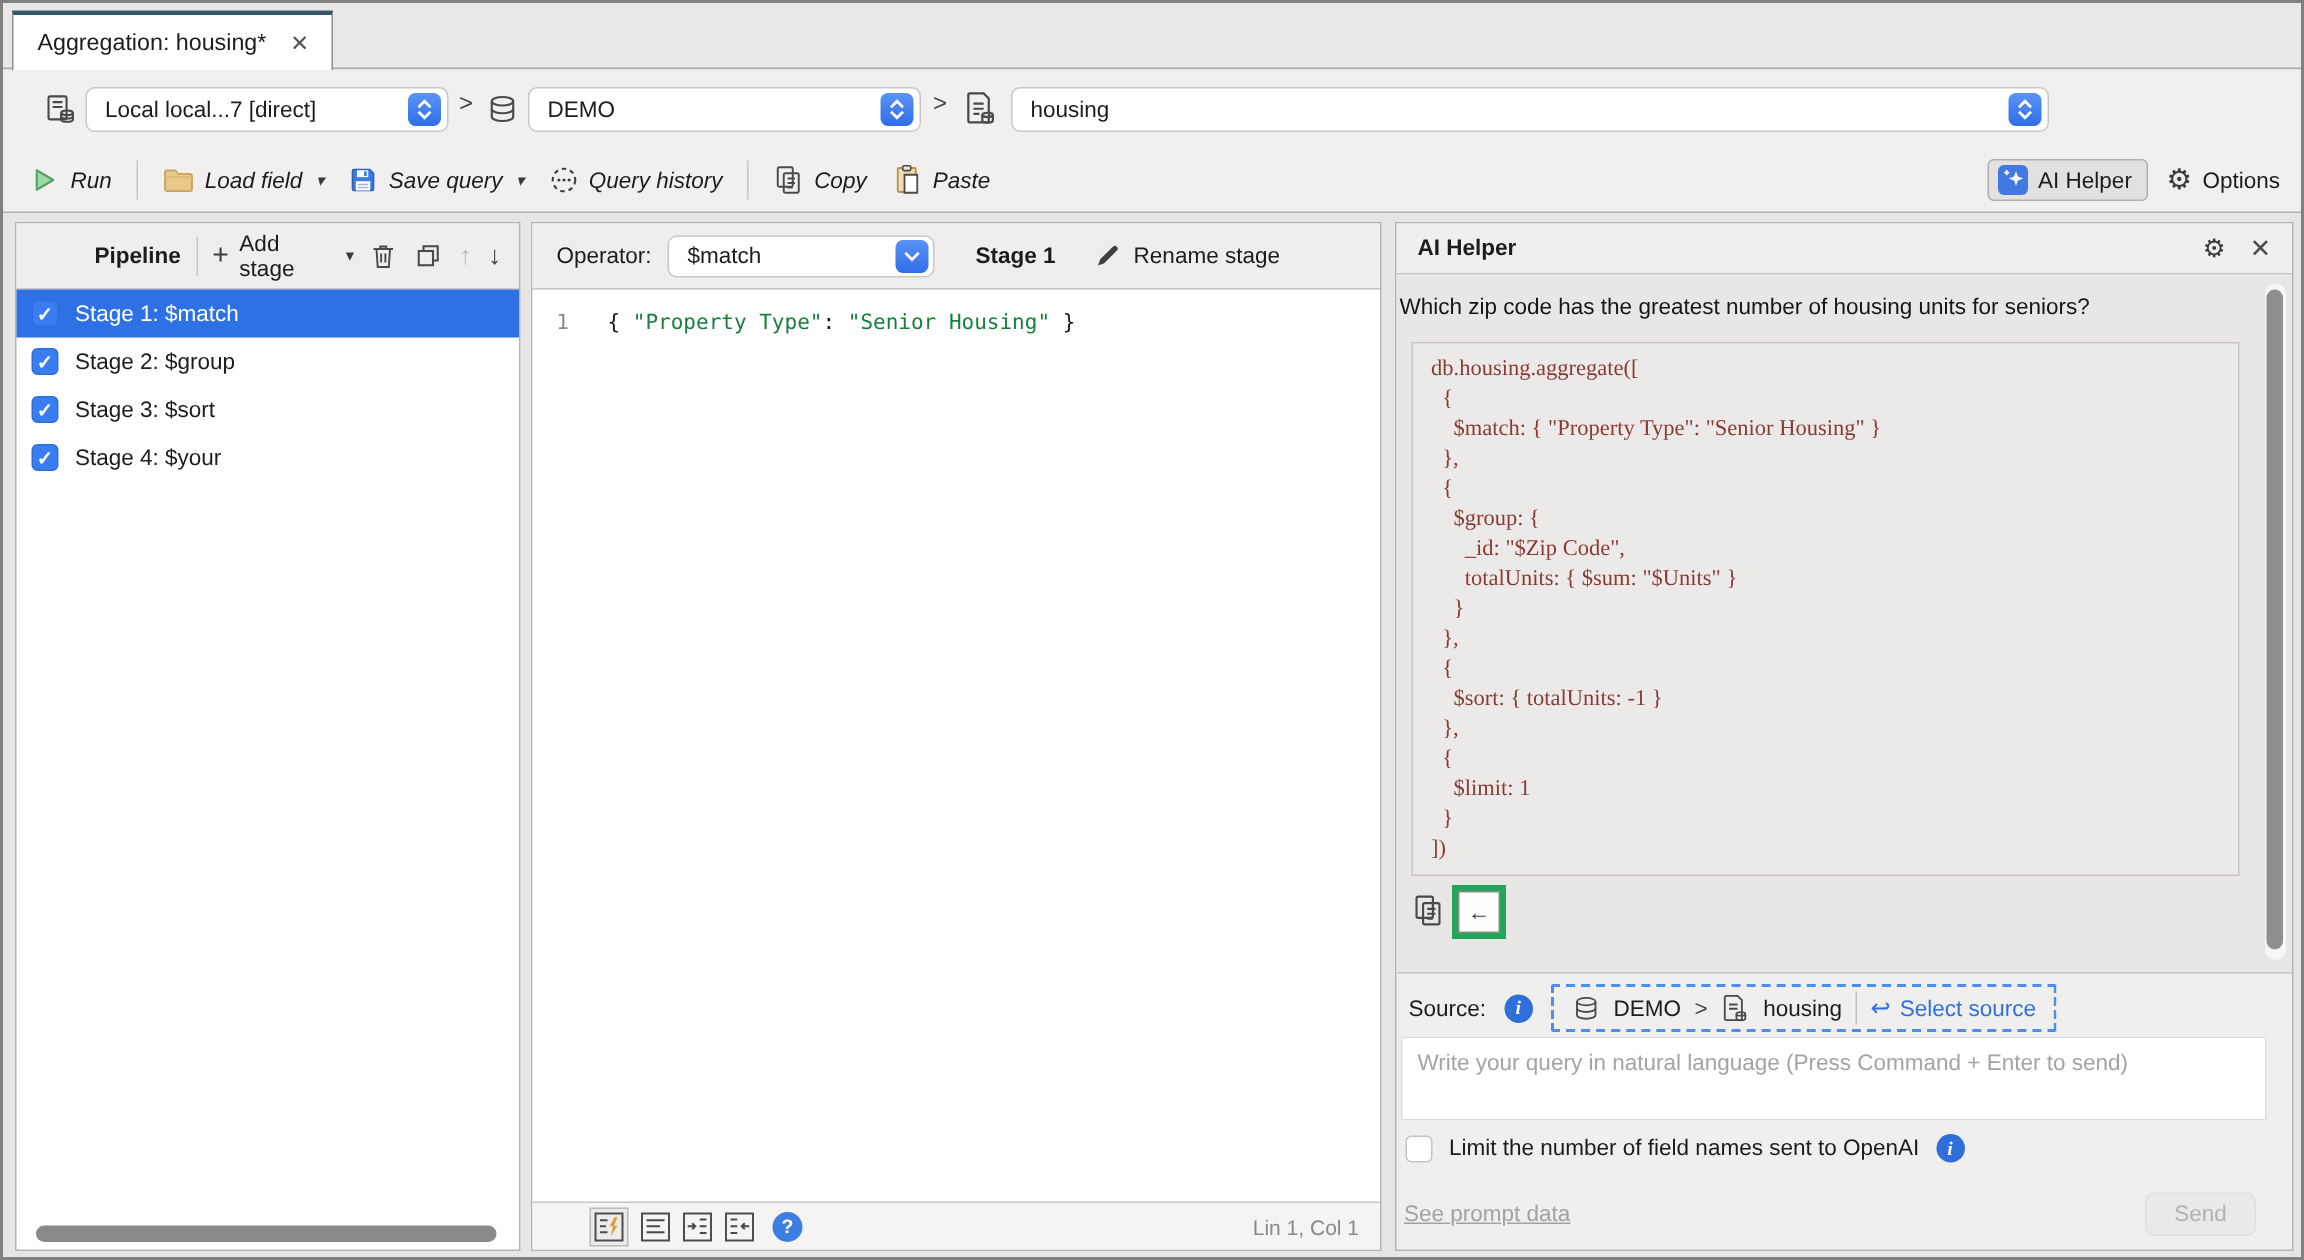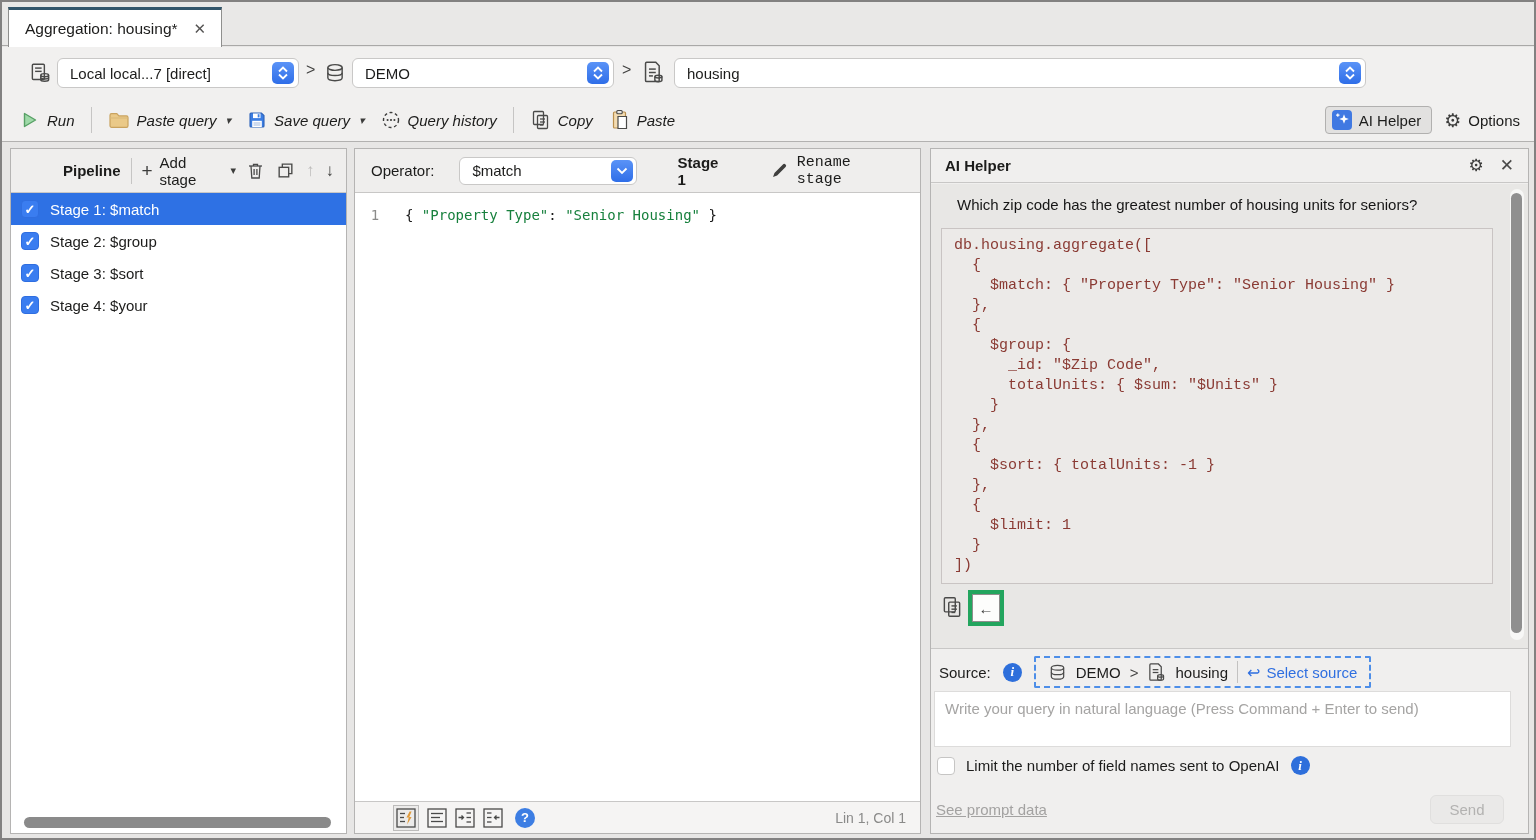--- a/index.html
+++ b/index.html
@@ -49,25 +49,25 @@
   .arrow-glyph { font-size:17px; color:#3c3c3b; }
   .arrow-glyph.disabled { color:#bcbbba; }
   .stage-row { height:32px; display:flex; align-items:center; gap:11px; padding:0 10px; font-size:15px; }
   .stage-row.selected { background:#2e71e4; color:#fff; }
   .cb { width:18px; height:18px; border-radius:4px; background:#3a7df0; border:1px solid #2f6ee0;
         color:#fff; font-size:13px; font-weight:bold; display:flex; align-items:center; justify-content:center; flex:0 0 auto; }
   .hthumb { position:absolute; left:13px; bottom:5px; width:307px; height:11px; border-radius:6px; background:#8a8a8a; }
 
   
   #mid-panel { left:352px; width:567px; }
-  .mid-header { padding:0 16px; gap:25px; }
+  .mid-header { padding:0 16px; gap:11px; }
   .op-select { width:178px; height:28px; background:#fff; border:1px solid #c9c8c7; border-radius:6px;
                display:flex; align-items:center; justify-content:space-between; padding:0 3px 0 12px; }
   .stage-name { font-weight:bold; margin-left:16px; }
-  .rename { display:flex; align-items:center; gap:8px; margin-left:14px;font-family:Liberation Mono, monospace; }
+  .rename { display:flex; align-items:center; gap:8px; margin-left:14px; }
   .editor { position:absolute; top:45px; left:0; right:0; bottom:32px; background:#fff; }
   .gutter-num { position:absolute; left:0; top:13px; width:40px; text-align:center; color:#8b8b8a;
                 font-family:"DejaVu Sans Mono", monospace; font-size:14px; }
   .code-line { position:absolute; left:50px; top:13px; font-family:"DejaVu Sans Mono", monospace; font-size:14px; white-space:pre; }
   .tok-punct { color:#1a1a1a; }
   .tok-string { color:#17803d; }
   .mid-status { position:absolute; left:0; right:0; bottom:0; height:32px; background:#f5f4f3; border-top:1px solid #c8c7c6;
                 display:flex; align-items:center; gap:8px; padding:0 14px; }
   .stat-icons { display:flex; align-items:center; gap:8px; margin-left:24px; }
   .sel-box { border:1px solid #bcbbba; background:#eceb_ea; background:#ecebea; padding:2px; display:flex; }
@@ -76,24 +76,24 @@
   .cursor-pos { margin-left:auto; color:#8a8a89; font-size:14px; }
 
   
   #ai-panel { left:928px; width:599px; background:#f0efee; }
   .ai-header { height:34px; background:#f0efee; border-bottom:1px solid #c8c7c6; display:flex; align-items:center;
                padding:0 14px; font-size:15px; }
   .ai-title { font-weight:bold; }
   .ai-header-icons { margin-left:auto; display:flex; align-items:center; gap:16px; }
   .ai-close { font-size:17px; color:#4a4a49; }
   .chat { position:absolute; left:0; right:0; top:35px; height:465px; background:#e8e7e5; border-bottom:1px solid #c8c7c6; }
-  .question { position:absolute; left:26px; top:12px; font-size:15px; color:#161616;text-align:center; }
+  .question { position:absolute; left:2px; top:12px; font-size:15px; color:#161616;text-align:center; }
   .codeblock { position:absolute; left:10px; top:44px; width:552px; height:356px; background:#eceae8;
                border:1px solid #c9c4c3; color:#8a3a33; font-size:15px; line-height:20px; padding:7px 12px;
-               white-space:pre; overflow:hidden; font-family:Liberation Mono, monospace; }
+               white-space:pre; overflow:hidden; font-family:Liberation Serif, serif; }
   .chat-actions { position:absolute; left:10px; top:406px; display:flex; align-items:flex-start; gap:5px; }
   .insert-wrap { border:4px solid #23a55e; }
   .insert-btn { width:28px; height:28px; background:#fdfdfc; border:1.5px solid #8f8e8d; display:flex;
                 align-items:center; justify-content:center; font-size:15px; font-weight:bold; color:#3c3c3b; }
   .vtrack { position:absolute; right:4px; top:5px; bottom:8px; width:14px; background:#f7f7f6; border-radius:7px; }
   .vthumb { position:absolute; right:6px; top:9px; width:11px; height:440px; background:#8f8f8f; border-radius:6px; }
   .source-row { position:absolute; left:8px; top:505px; height:36px; display:flex; align-items:center; gap:12px; font-size:15px; }
   .info-circle { width:19px; height:19px; border-radius:50%; background:#2e6fdb; color:#fff;
                  font-family:"Liberation Serif", serif; font-style:italic; font-weight:bold; font-size:13px;
                  display:flex; align-items:center; justify-content:center; flex:0 0 auto; }
@@ -198,21 +198,21 @@
         <span>Run</span>
       </div>
       <div class="vsep"></div>
       <div class="tb-item">
         <span class="icon">
           <svg width="22" height="20" viewBox="0 0 22 20">
               <path d="M2 5.2c0-.9.7-1.6 1.6-1.6h5.2l2.1 2.3h7.5c.9 0 1.6.7 1.6 1.6v8.3c0 .9-.7 1.6-1.6 1.6H3.6c-.9 0-1.6-.7-1.6-1.6z" fill="#eac988" stroke="#c9a25e" stroke-width="1.2"></path>
               <path d="M2 8h18" stroke="#d9b978" stroke-width="1.1" fill="none"></path>
             </svg>
         </span>
-        <span>Paste query</span>
+        <span>Load field</span>
         <span class="caret">▾</span>
       </div>
       <div class="tb-item">
         <span class="icon">
           <svg width="20" height="20" viewBox="0 0 20 20">
             <path d="M3 4c0-.6.4-1 1-1h10.4L17 5.6V16c0 .6-.4 1-1 1H4c-.6 0-1-.4-1-1z" fill="#3b7de2" stroke="#2d62b8" stroke-width="1.1"></path>
             <rect x="6" y="3.5" width="7.5" height="4.6" fill="#ffffff"></rect>
               <rect x="10.7" y="4.2" width="1.8" height="3.2" fill="#3b7de2"></rect>
             <rect x="5.2" y="10.8" width="9.6" height="6.2" fill="#ffffff"></rect>
             <line x1="6.5" y1="13" x2="13.5" y2="13" stroke="#9fb7dd" stroke-width="1"></line>

